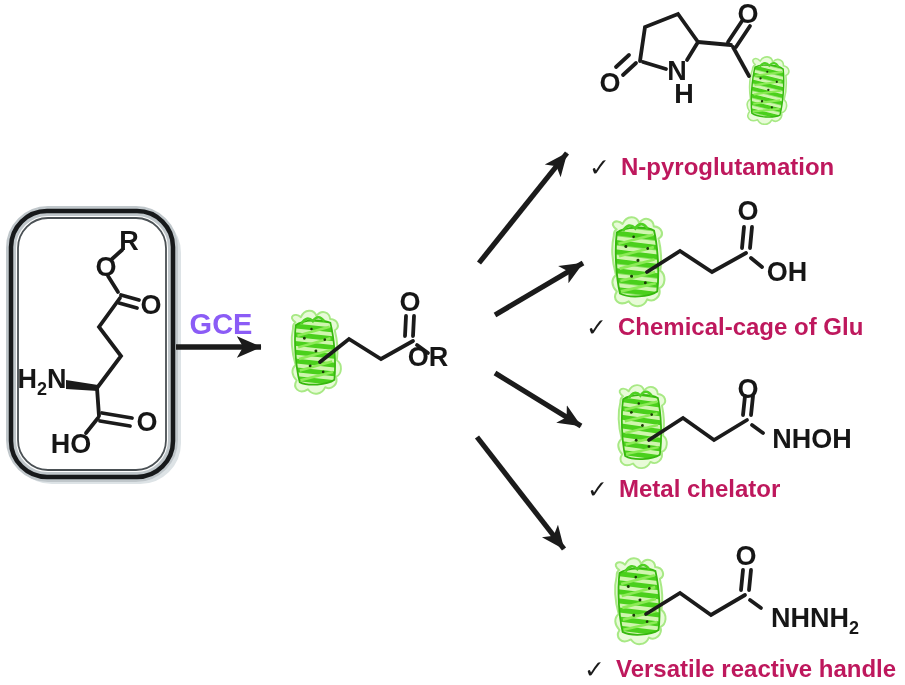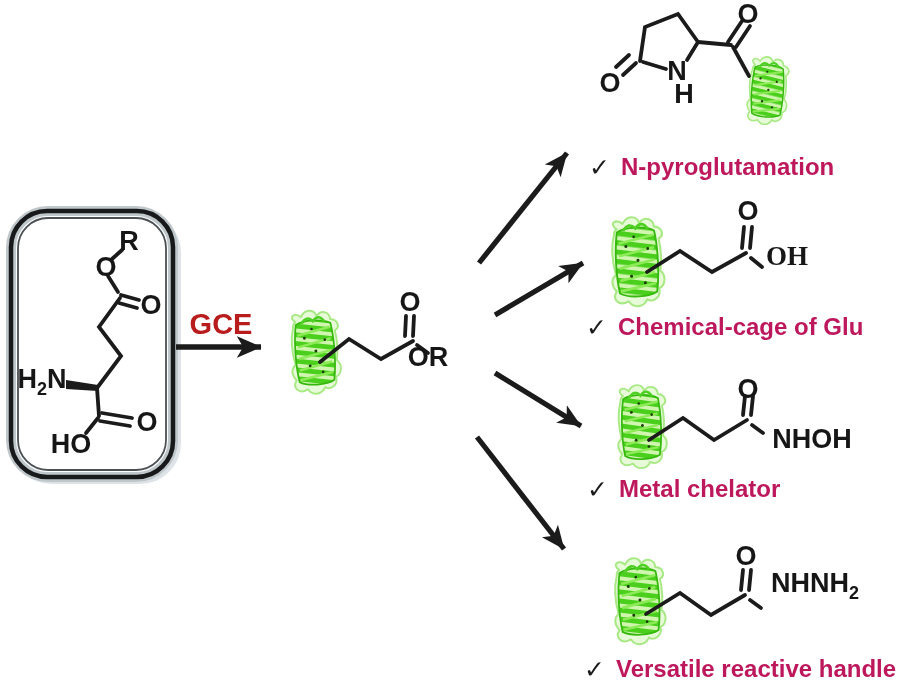--- a/index.html
+++ b/index.html
@@ -9,21 +9,21 @@
   }
   .art{position:absolute;left:0;top:0;}
   .atom{
     position:absolute;transform:translate(-50%,-50%);
     font-weight:700;font-size:27px;line-height:1;letter-spacing:0;
     white-space:nowrap;color:#161616;
   }
   .atom .sub{font-size:18px;vertical-align:-7px;font-weight:700;}
   .gce{
     position:absolute;transform:translate(-50%,-50%);
-    font-weight:700;font-size:29px;color:#b91c1c;
+    font-weight:700;font-size:29px;color:#8b5cf6;
   }
   .product-label{
     position:absolute;display:flex;align-items:center;gap:11px;height:34px;
     white-space:nowrap;
   }
   .check{font-size:25px;font-weight:400;color:#1b1b1b;line-height:1;}
   .product-text{font-size:24px;font-weight:700;color:#be185d;line-height:1;}
 </style>
 </head>
 <body>
@@ -133,27 +133,27 @@
 
   <div class="atom" style="left:410px;top:302px;">O</div>
   <div class="atom" style="left:428px;top:357px;">OR</div>
 
   <div class="atom" style="left:610px;top:83px;">O</div>
   <div class="atom" style="left:677px;top:71px;">N</div>
   <div class="atom" style="left:684px;top:94px;">H</div>
   <div class="atom" style="left:748px;top:14px;">O</div>
 
   <div class="atom" style="left:748px;top:211px;">O</div>
-  <div class="atom" style="left:787px;top:256px;font-family:Liberation Serif, serif;">OH</div>
+  <div class="atom" style="left:787px;top:272px;">OH</div>
 
   <div class="atom" style="left:748px;top:389px;">O</div>
   <div class="atom" style="left:812px;top:439px;text-align:right;">NHOH</div>
 
   <div class="atom" style="left:746px;top:556px;">O</div>
-  <div class="atom" style="left:815px;top:586px;"><span>NHNH</span><span class="sub">2</span></div>
+  <div class="atom" style="left:815px;top:621px;"><span>NHNH</span><span class="sub">2</span></div>
 
   <div class="product-label" style="left:589px;top:150px;">
     <span class="check">✓</span>
     <span class="product-text">N-pyroglutamation</span>
   </div>
   <div class="product-label" style="left:586px;top:310px;">
     <span class="check">✓</span>
     <span class="product-text">Chemical-cage of Glu</span>
   </div>
   <div class="product-label" style="left:587px;top:472px;">

